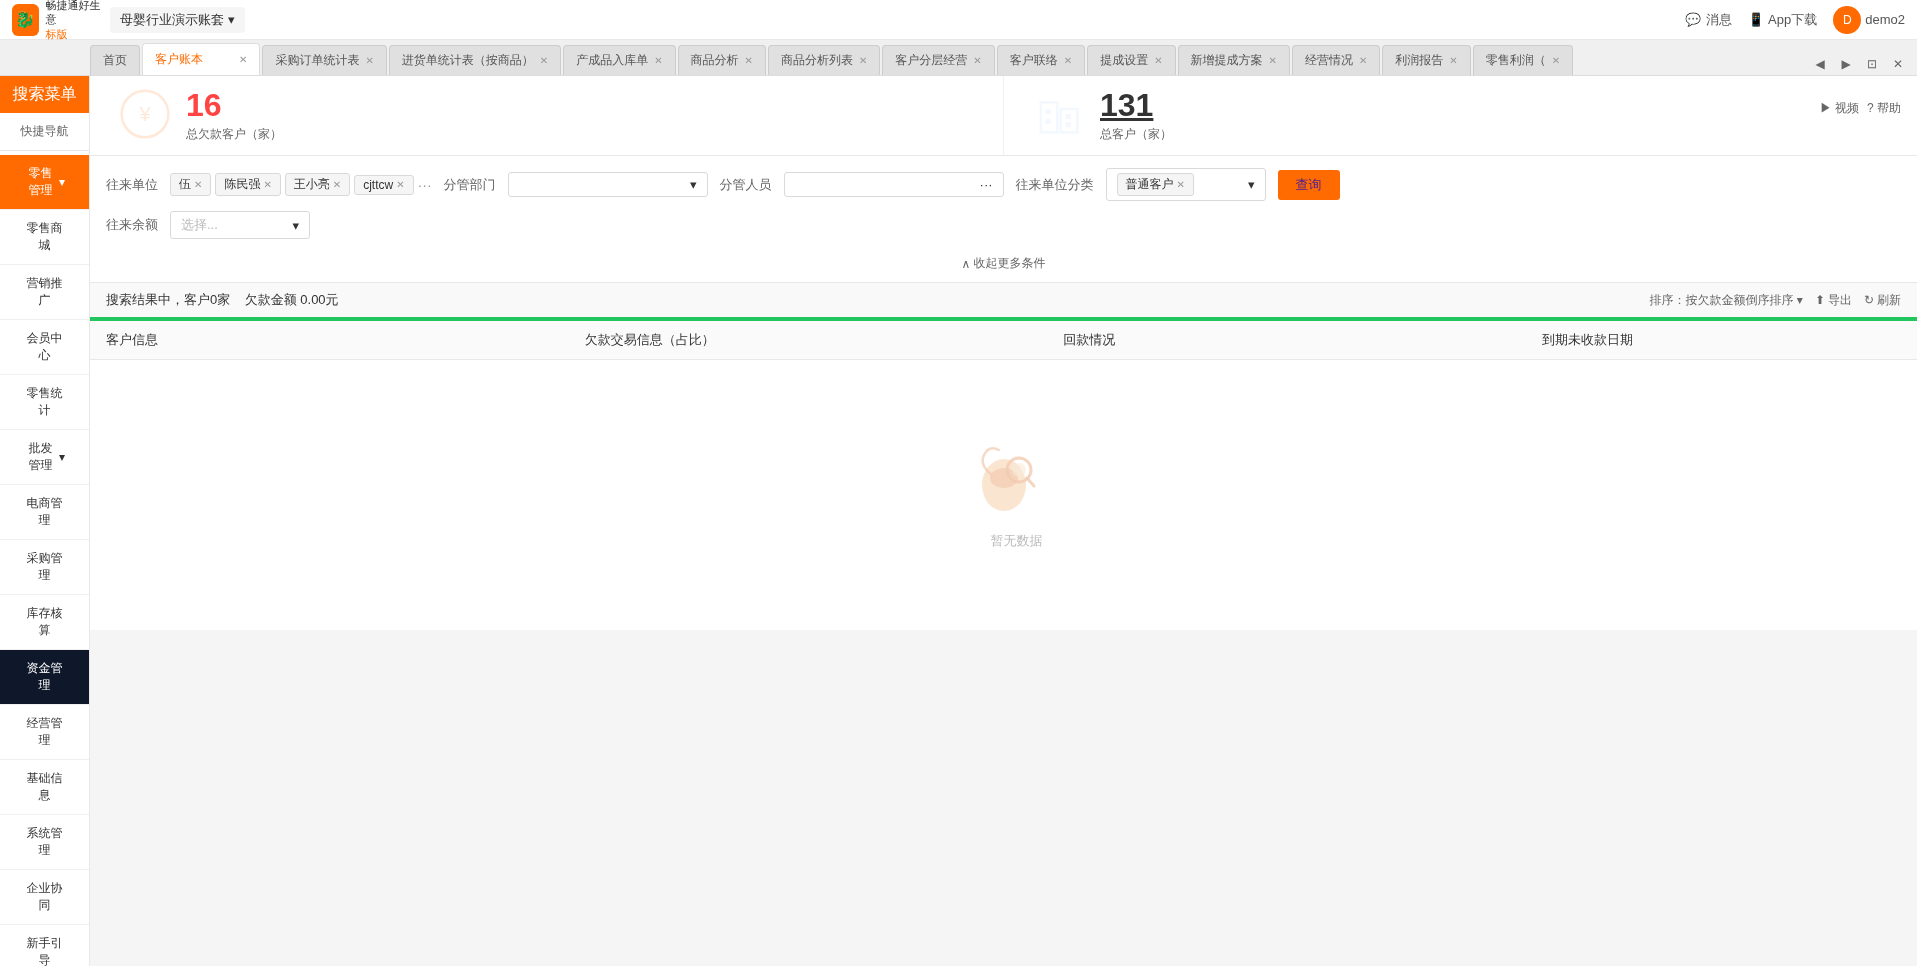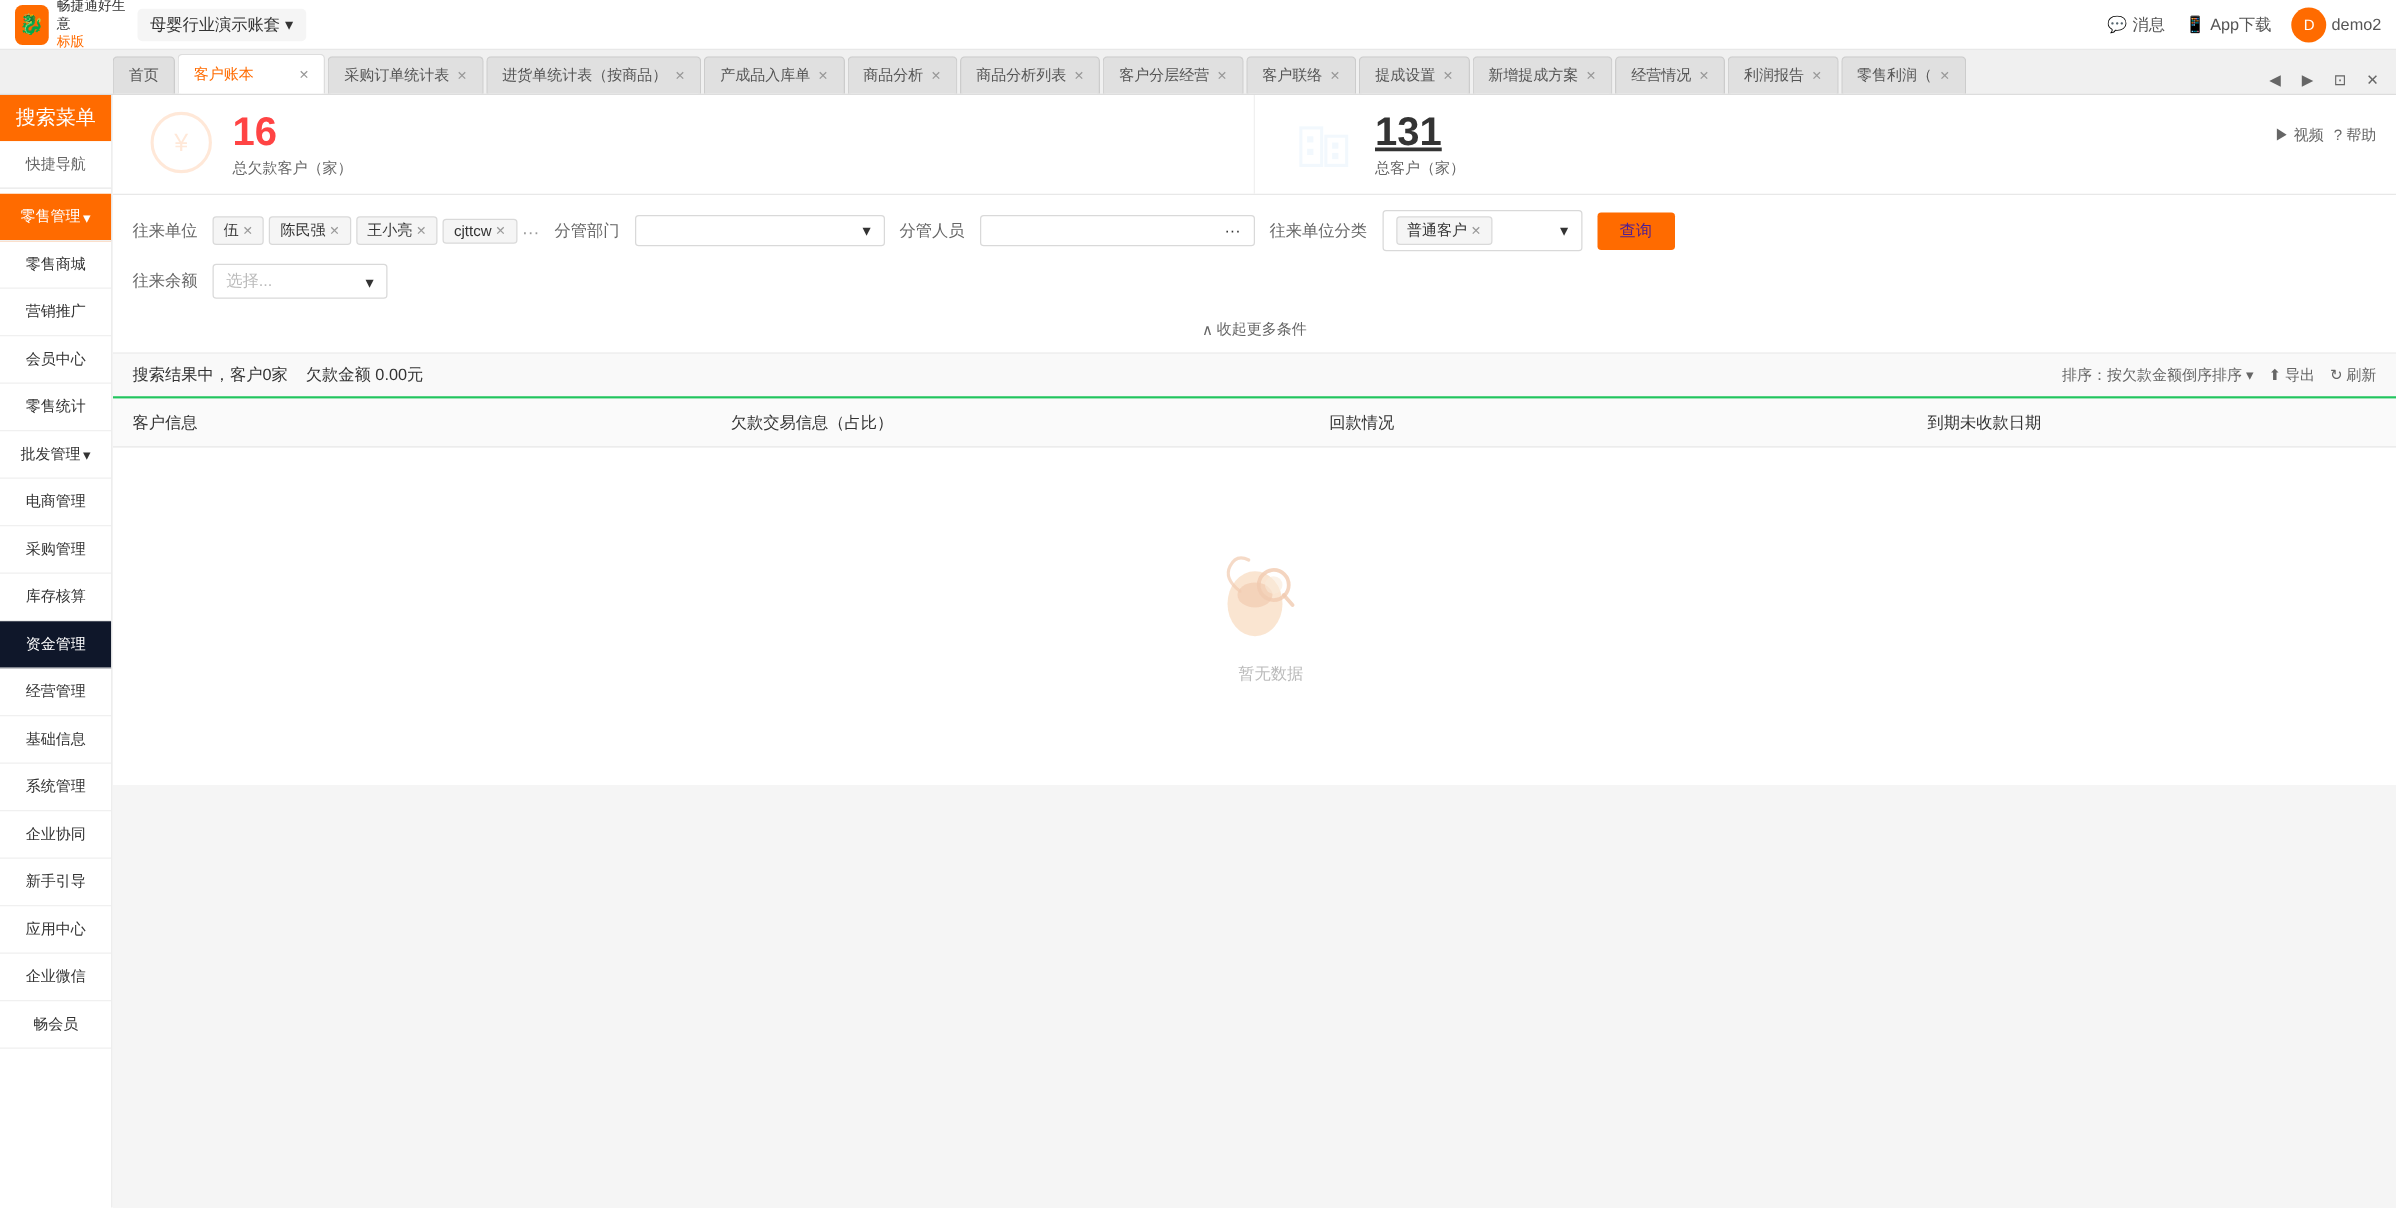--- a/index.html
+++ b/index.html
@@ -167,21 +167,21 @@
       background: #ff6b00;
       color: #fff;
       text-align: center;
       font-size: 16px;
       cursor: pointer;
     }
     .sidebar-nav {
       padding: 4px 0;
     }
     .sidebar-item {
-      padding: 10px 12px;
+      padding: 10px 24px;
       text-align: center;
       font-size: 12px;
       color: #333;
       cursor: pointer;
       border-bottom: 1px solid #f0f0f0;
     }
     .sidebar-item.active {
       background: #ff6b00;
       color: #fff;
     }
@@ -338,21 +338,21 @@
       cursor: pointer;
       font-size: 12px;
       padding: 6px 0 10px;
       justify-content: center;
     }
 
     
     .result-bar {
       padding: 8px 16px;
       background: #f9f9f9;
-      border-bottom: 2px solid #22c55e;
+      border-bottom: 4px solid #22c55e;
       display: flex;
       align-items: center;
       justify-content: space-between;
       font-size: 13px;
       color: #333;
     }
     .result-bar-right {
       display: flex;
       align-items: center;
       gap: 12px;

